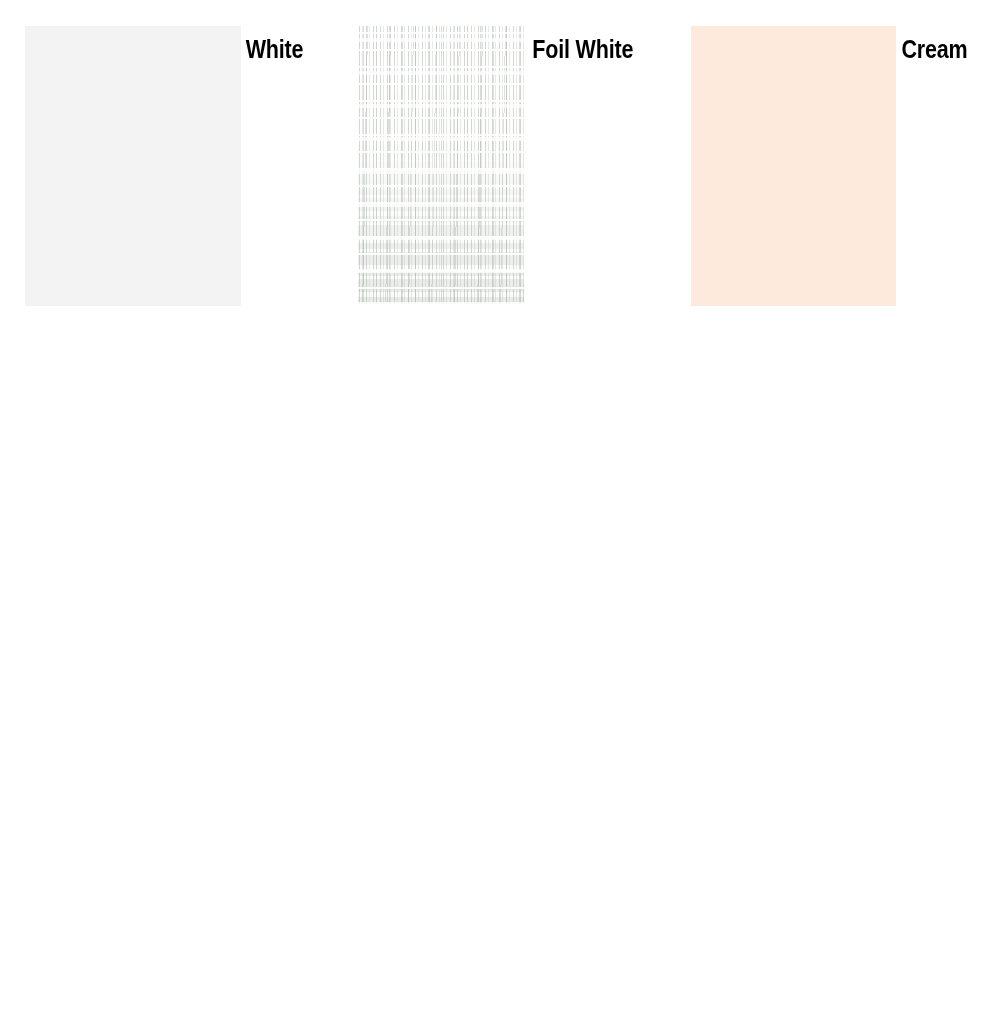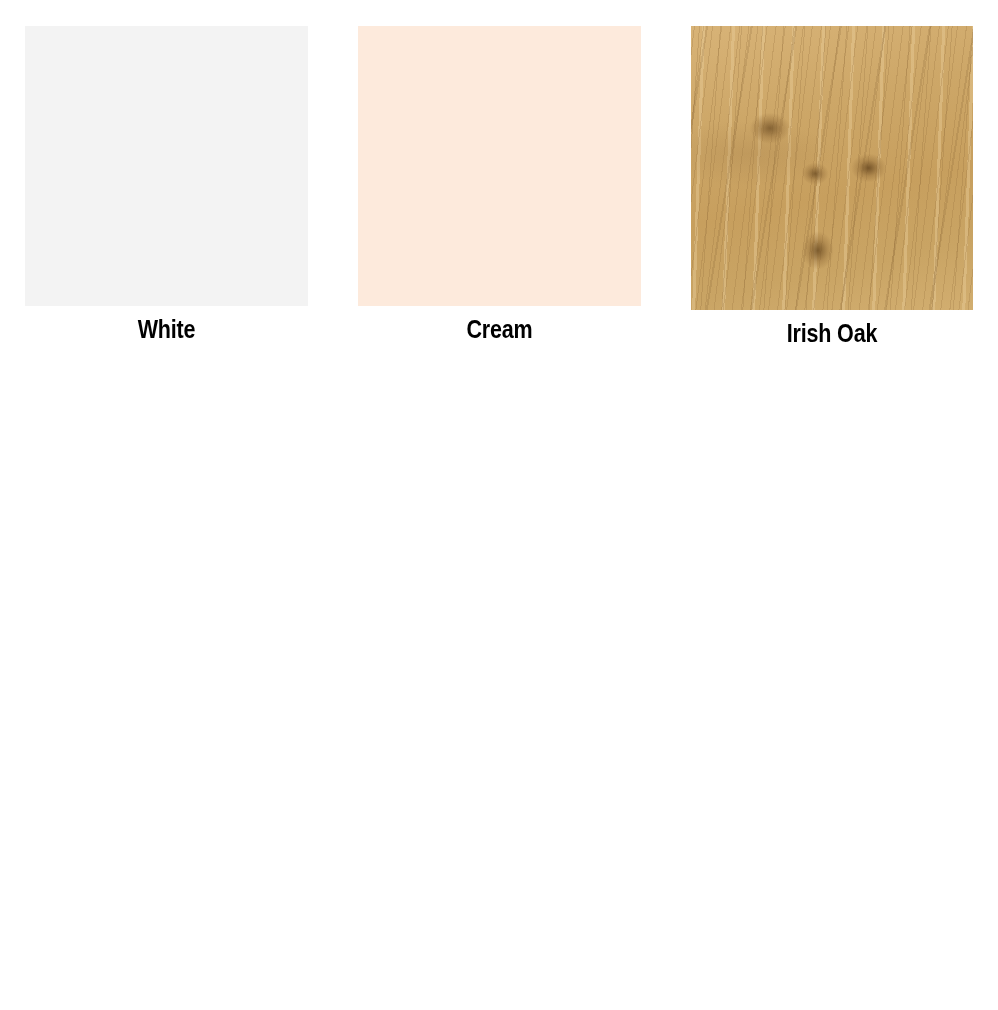--- a/index.html
+++ b/index.html
@@ -22,21 +22,21 @@
     padding: 26px 25px 0 25px;
     display: grid;
     grid-template-columns: 283px 283px 282px;
     grid-template-rows: 333px 334px 317px;
     column-gap: 50px;
     row-gap: 0;
   }
 
   .swatch-cell {
     display: flex;
-    flex-direction: column;
+    flex-direction: row;
     align-items: stretch;
   }
 
   .swatch-chip {
     width: 100%;
     height: 280px;
     position: relative;
     overflow: hidden;
     background-color: #ffffff;
   }
@@ -230,29 +230,29 @@
 </head>
 <body style="background: rgb(255, 255, 255);">
 
 <div id="swatch-grid">
 
   <div class="swatch-cell row-1">
     <div class="swatch-chip finish-plain" style="background-color: rgb(243, 243, 243);"></div>
     <div class="swatch-label">White</div>
   </div>
 
+  <div class="swatch-cell row-1">
+    <div class="swatch-chip finish-foil-white"></div>
+    <div class="swatch-label">Foil White</div>
+  </div>
 
   <div class="swatch-cell row-1">
     <div class="swatch-chip finish-plain" style="background-color: rgb(253, 234, 220);"></div>
     <div class="swatch-label">Cream</div>
   </div>
 
 
 
 
-  <div class="swatch-cell row-3">
-    <div class="swatch-chip finish-irish-oak"></div>
-    <div class="swatch-label">Irish Oak</div>
-  </div>
 
 
 
 </div>
 
 </body></html>

